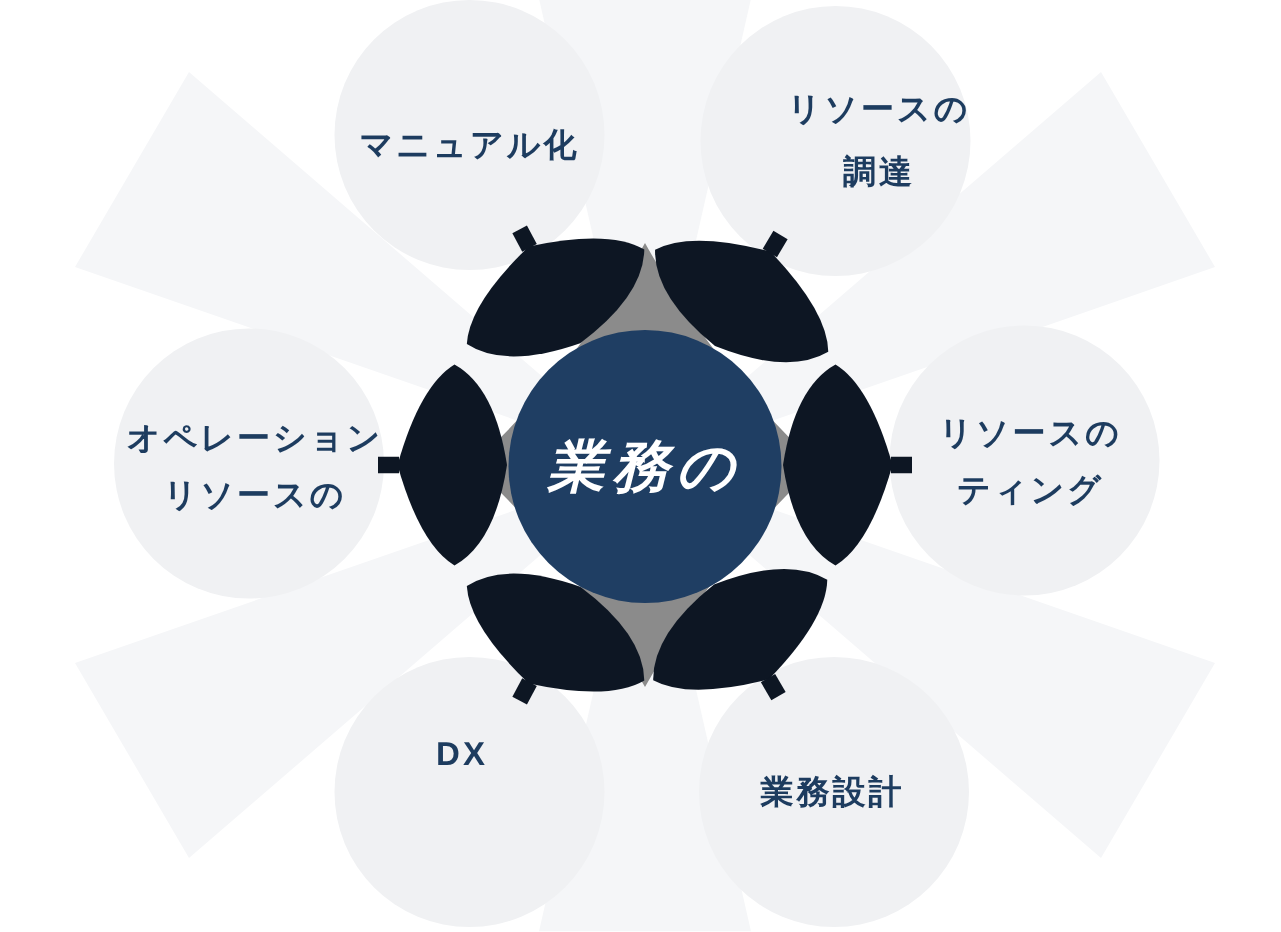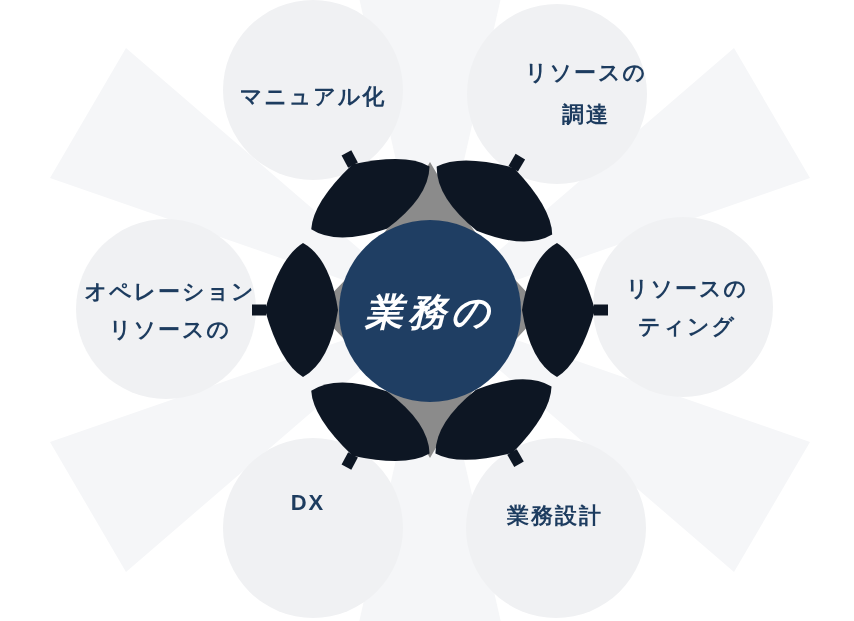--- a/index.html
+++ b/index.html
@@ -106,19 +106,19 @@
     <span>リソースの</span>
   </div>
 
   <div class="lbl" style="left:687px;top:308px">
     <span>リソースの</span>
     <span>ティング</span>
   </div>
 
   <div class="lbl" style="left:308px;top:503px">DX</div>
 
-  <div class="lbl" style="left:555px;top:516px">業務設計</div>
+  <div class="lbl" style="left:555px;top:528px">業務設計</div>
 
   <div class="lbl lbl-center" style="left:430px;top:312px">
     <span>業務の</span>
   </div>
 
 </div>
 
 </body></html>

